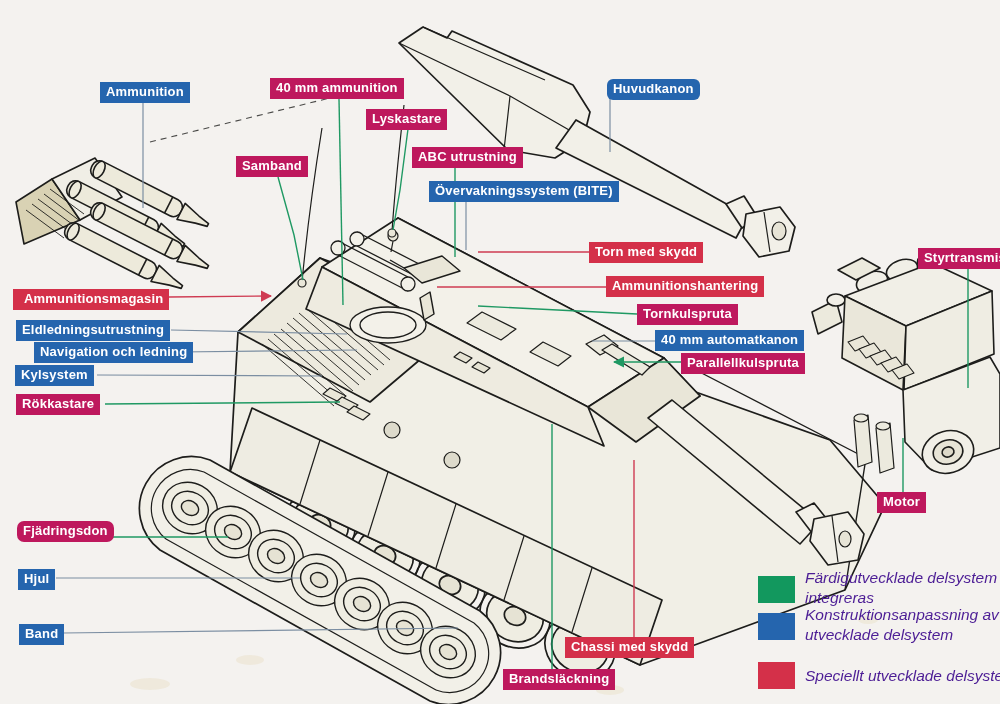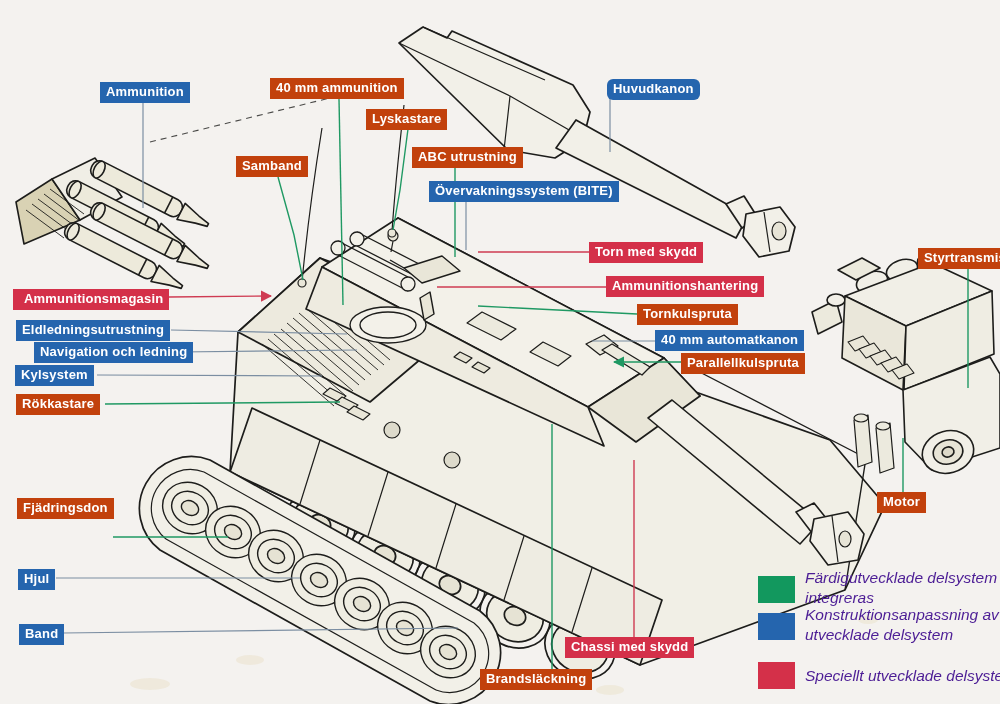--- a/index.html
+++ b/index.html
@@ -7,21 +7,21 @@
     width:1000px;height:704px;position:relative;overflow:hidden;
     background:#f4f2ef;
     font-family:"Liberation Sans",sans-serif;
   }
   #art{position:absolute;left:0;top:0;z-index:1}
   #labels,#legend{position:absolute;left:0;top:0;width:1000px;height:704px;z-index:2;pointer-events:none}
   .chip{
     position:absolute;color:#ffffff;font-weight:bold;font-size:13px;line-height:16px;
     padding:2px 6px 3px;white-space:nowrap;letter-spacing:.2px;
   }
-  .chip.green{background:#c2410c}
+  .chip.green{background:#be185d}
   .chip.blue{background:#2565ae}
   .chip.red{background:#d43049}
   .legend-swatch{position:absolute;width:37px;height:27px}
   .legend-text{
     position:absolute;font-style:italic;font-size:15.5px;line-height:20px;color:#4c1d95;white-space:nowrap;
   }
 </style>
 </head>
 <body>
 
@@ -308,25 +308,25 @@
     <div class="chip green" style="left: 637px; top: 304px;">Tornkulspruta</div>
     <div class="chip blue" style="left: 655px; top: 330px;">40 mm automatkanon</div>
     <div class="chip green" style="left: 681px; top: 353px;">Parallellkulspruta</div>
     <div class="chip green" style="left: 918px; top: 248px;">Styrtransmission</div>
     <div class="chip green" style="left: 877px; top: 492px;">Motor</div>
     <div class="chip red" style="left: 13px; top: 289px; padding-left: 11px;">Ammunitionsmagasin</div>
     <div class="chip blue" style="left: 16px; top: 320px;">Eldledningsutrustning</div>
     <div class="chip blue" style="left: 15px; top: 342px; margin-left: 19px;">Navigation och ledning</div>
     <div class="chip blue" style="left: 15px; top: 365px;">Kylsystem</div>
     <div class="chip green" style="left: 16px; top: 394px;">Rökkastare</div>
-    <div class="chip green" style="left: 17px; top: 498px;">Fjädringsdon</div>
+    <div class="chip green" style="left: 17px; top: 521px; border-radius: 7px;">Fjädringsdon</div>
     <div class="chip blue" style="left: 18px; top: 569px;">Hjul</div>
     <div class="chip blue" style="left: 19px; top: 624px;">Band</div>
     <div class="chip red" style="left: 565px; top: 637px;">Chassi med skydd</div>
-    <div class="chip green" style="left: 480px; top: 669px;">Brandsläckning</div>
+    <div class="chip green" style="left: 503px; top: 669px;">Brandsläckning</div>
   </div>
 <div id="legend">
     <div class="legend-swatch" style="left: 758px; top: 576px; background: rgb(18, 152, 94);"></div>
     <div class="legend-text" style="left: 805px; top: 568px;">
       <div>Färdigutvecklade delsystem</div>
       <div>integreras</div>
     </div>
     <div class="legend-swatch" style="left: 758px; top: 613px; background: rgb(37, 101, 174);"></div>
     <div class="legend-text" style="left: 805px; top: 605px;">
       <div>Konstruktionsanpassning av</div>

